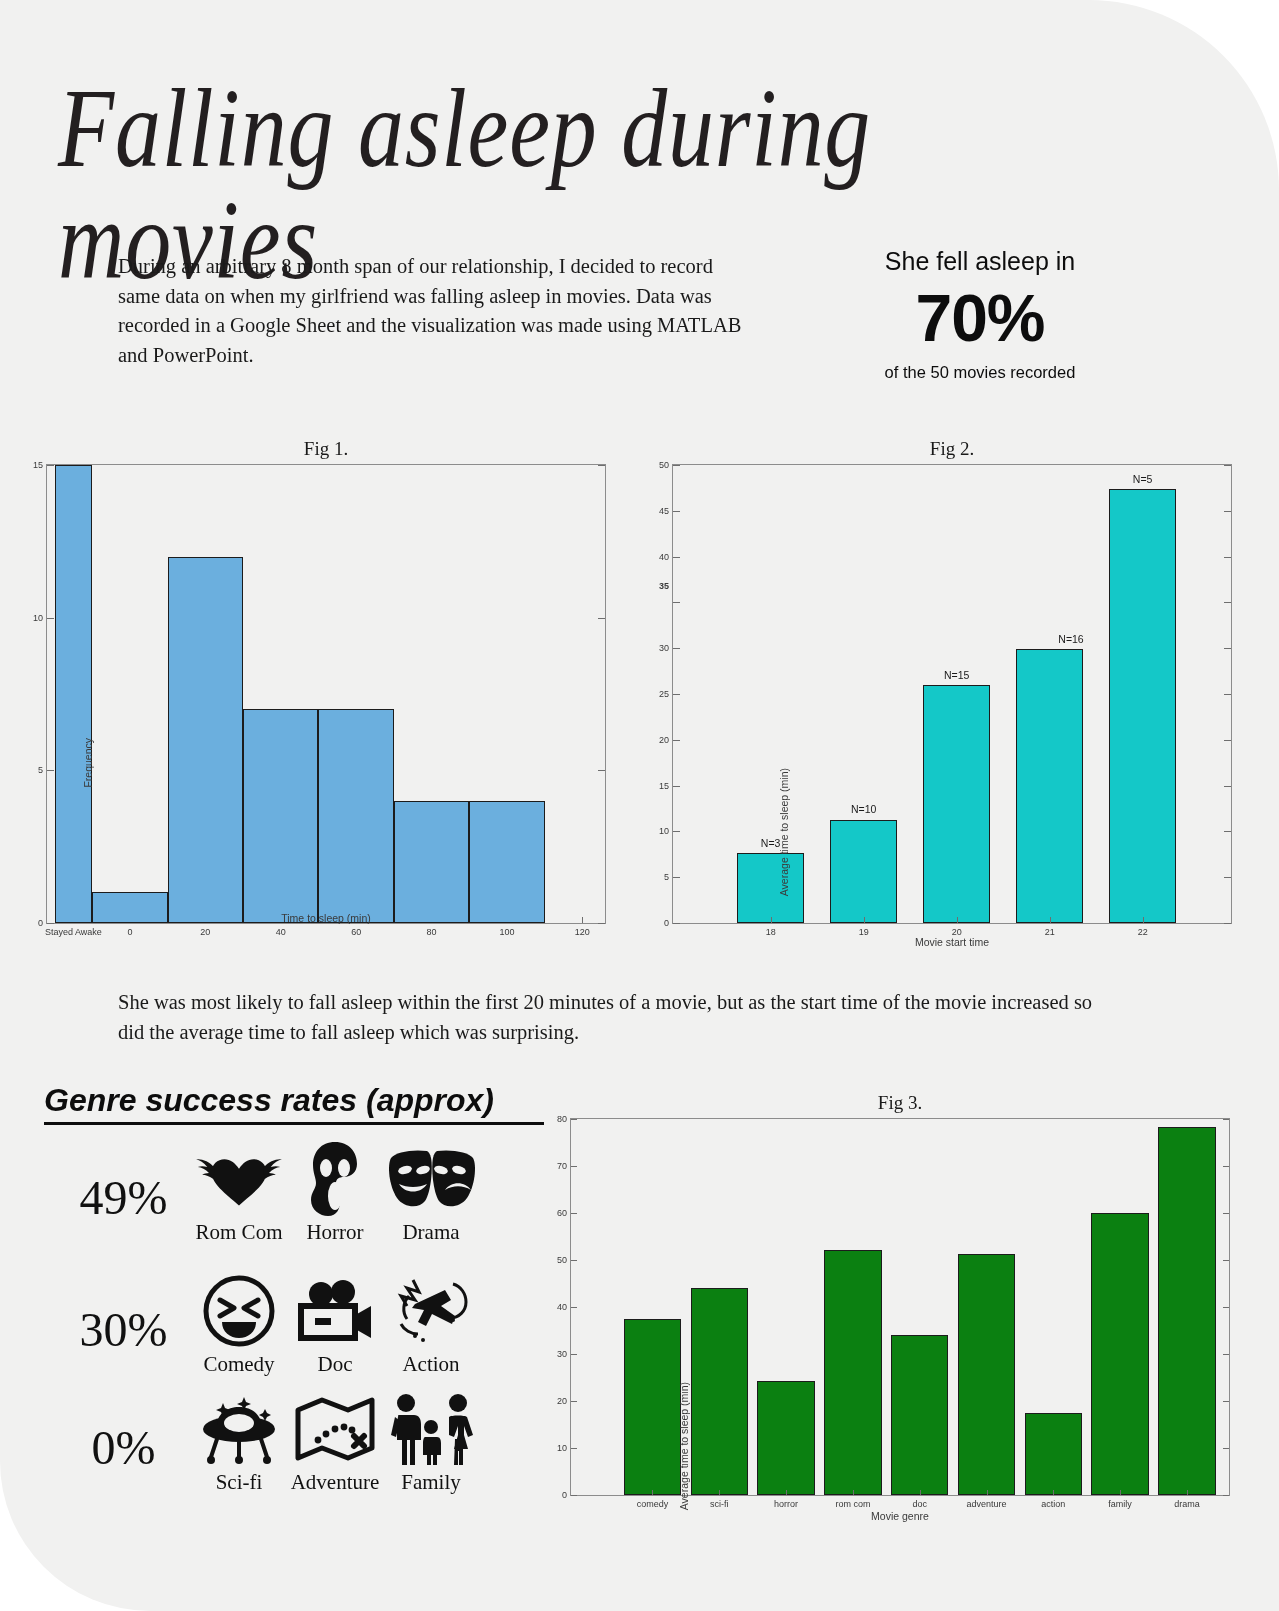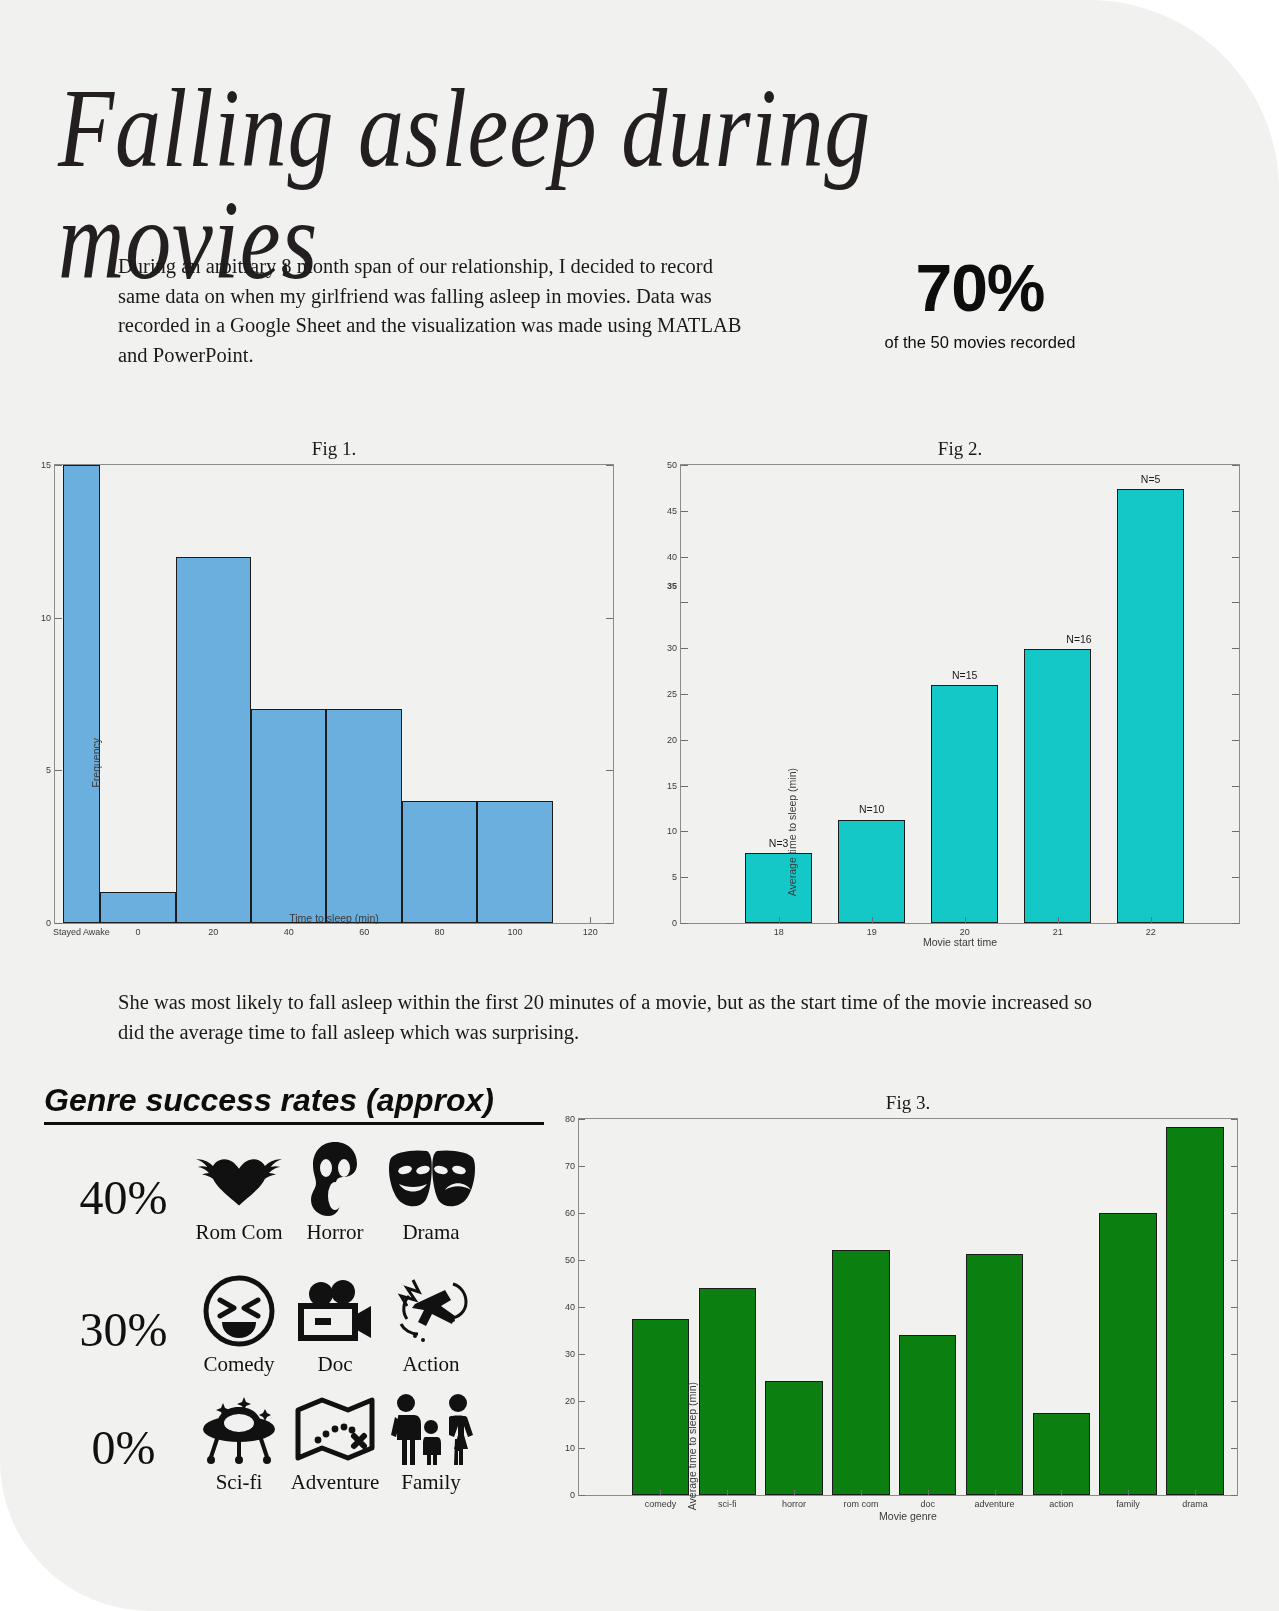--- a/index.html
+++ b/index.html
@@ -18,21 +18,21 @@
   .intro{position:absolute;left:118px;top:252px;width:625px;
          font-size:20.5px;line-height:1.45;color:#1a1a1a;}
 
   .stat{position:absolute;left:830px;top:246px;width:300px;text-align:center;
         font-family:"Liberation Sans",sans-serif;color:#0d0d0d;}
   .stat .l1{font-size:25px;line-height:1.2;}
   .stat .big{font-size:66px;font-weight:bold;line-height:1.1;margin-top:6px;letter-spacing:-1px;}
   .stat .l3{font-size:16.5px;margin-top:8px;}
 
   
-  .figwrap{position:absolute;margin-left:8px;}
+  .figwrap{position:absolute;}
   .figtitle{text-align:center;font-size:19px;color:#1a1a1a;
             font-family:"Liberation Serif",serif;margin-bottom:4px;}
   .plotbox{position:relative;border:1px solid #8c8c8c;background:#f1f1f0;box-sizing:border-box;}
   .ytick,.xtick{position:absolute;font-family:"Liberation Sans",sans-serif;
                 font-size:9px;color:#3a3a3a;white-space:nowrap;}
   .ytick{right:100%;margin-right:4px;transform:translateY(-50%);}
   .xtick{top:100%;margin-top:4px;transform:translateX(-50%);}
   .tickmark{position:absolute;background:#6e6e6e;}
   .ylabel{position:absolute;font-family:"Liberation Sans",sans-serif;font-size:10.5px;
           color:#3a3a3a;transform:rotate(-90deg);transform-origin:right top;white-space:nowrap;}
@@ -61,20 +61,21 @@
 </head>
 <body>
 
 <div id="page">
 
   <div class="title">Falling asleep during movies</div>
 
   <div class="intro">During an arbitrary 8 month span of our relationship, I decided to record same data on when my girlfriend was falling asleep in movies. Data was recorded in a Google Sheet and the visualization was made using MATLAB and PowerPoint.</div>
 
   <div class="stat">
+    <div class="l1">She fell asleep in</div>
     <div class="big">70%</div>
     <div class="l3">of the 50 movies recorded</div>
   </div>
 
   <div class="figwrap" style="left:46px;top:438px;width:560px;">
     <div class="figtitle">Fig 1.</div>
     <div class="plotbox" id="fig1" style="width:560px;height:460px;">
         <div class="ytick" style="top:458px;">0</div>
         <div class="tickmark" style="left:0;top:458px;width:7px;height:1px;"></div>
         <div class="tickmark" style="right:0;top:458px;width:7px;height:1px;"></div>
@@ -174,21 +175,21 @@
       </div>
     <div class="xlabel" style="top:498px;">Movie start time</div>
     <div class="ylabel" id="fig2-yl" style="left:-22px;top:330px;">Average time to sleep (min)</div>
   </div>
 
   <div class="midtext">She was most likely to fall asleep within the first 20 minutes of a movie, but as the start time of the movie increased so did the average time to fall asleep which was surprising.</div>
 
   <div class="genre-head">Genre success rates (approx)</div>
 
   <div class="grow" id="grow0" style="left:56px;top:1140px;">
-      <div class="pct">40%</div>
+      <div class="pct">49%</div>
       <div class="gcell">
         <div class="ico">
           <svg width="86" height="60" viewBox="0 0 100 70">
             <g fill="#111">
               <path d="M50 66C40 56 18 42 18 27c0-9 7-15 15-15 7 0 12 4 17 11 5-7 10-11 17-11 8 0 15 6 15 15 0 15-22 29-32 39z"></path>
               <path d="M22 22C15 14 6 11 0 12c4 1 9 4 13 9-4-1-8-1-11 0 4 0 9 3 13 7-3 0-6 1-8 2 4 0 9 2 13 5z"></path>
               <path d="M78 22c7-8 16-11 22-10-4 1-9 4-13 9 4-1 8-1 11 0-4 0-9 3-13 7 3 0 6 1 8 2-4 0-9 2-13 5z"></path>
             </g>
           </svg>
         </div>

